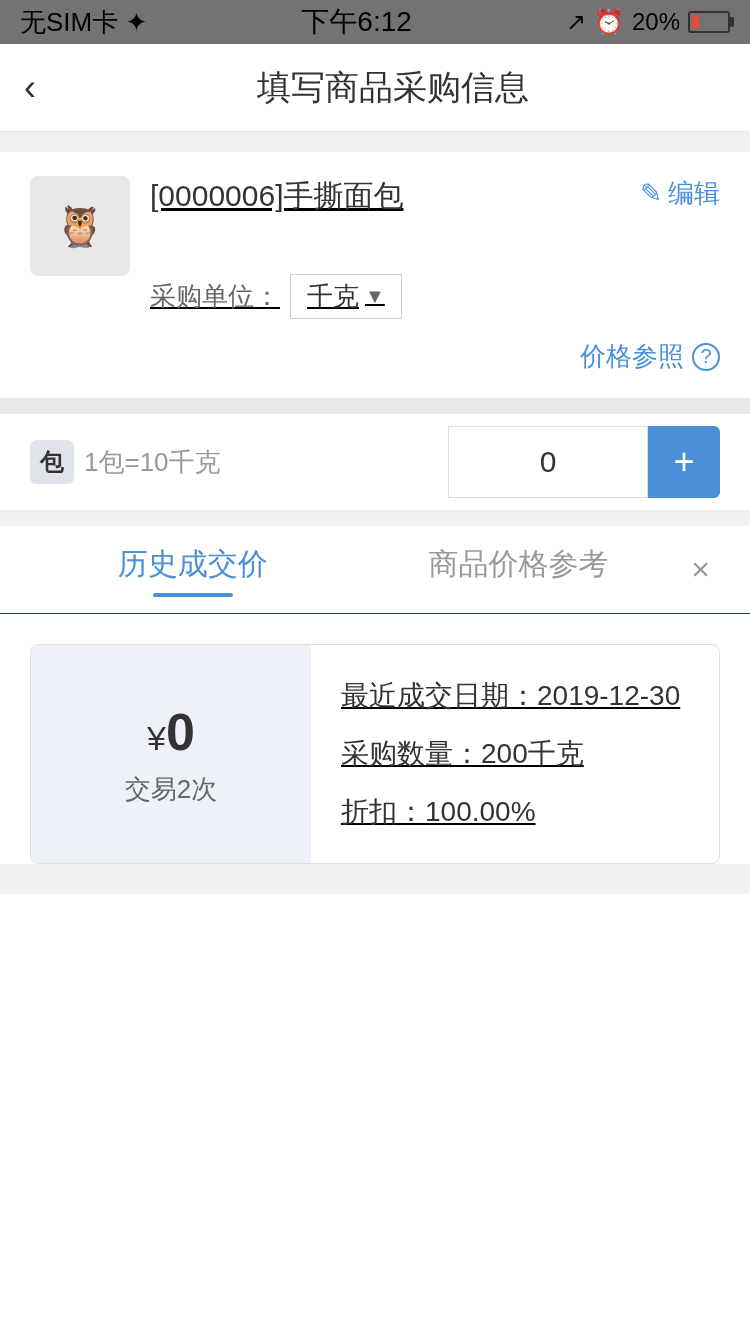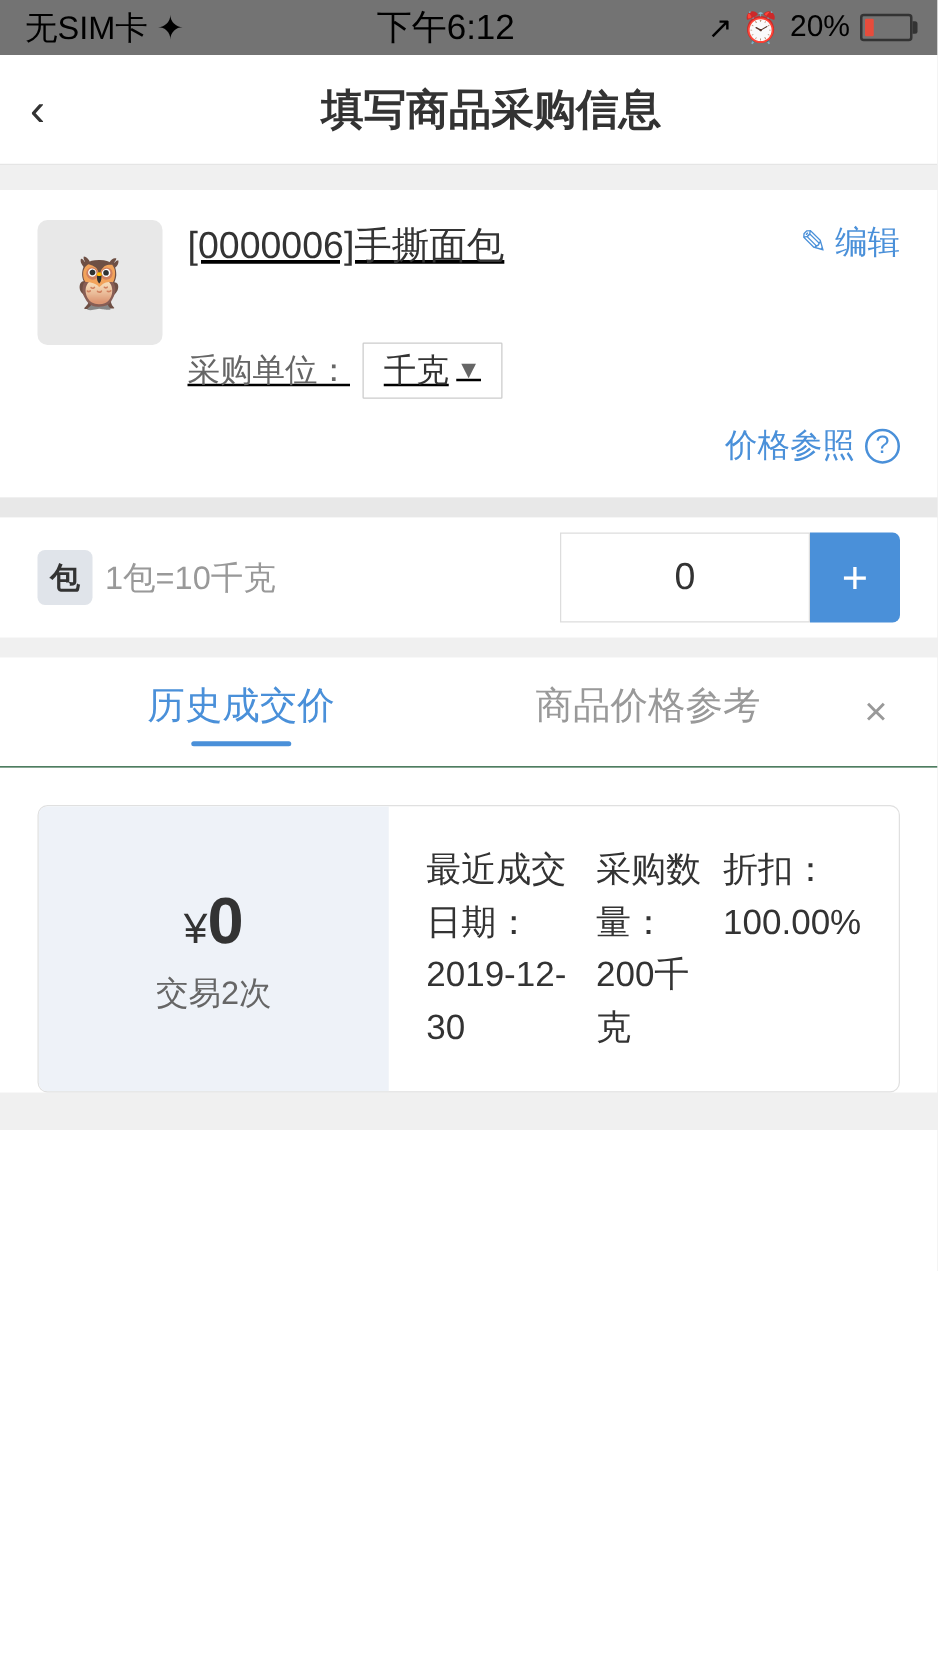--- a/index.html
+++ b/index.html
@@ -81,21 +81,21 @@
     }
     .nav-back {
       position: absolute;
       left: 24px;
       font-size: 36px;
       color: #333;
       cursor: pointer;
     }
     .nav-title {
       font-size: 34px;
-      font-weight: 700;
+      font-weight: 400;
       color: #333;
       margin-left: 36px;
     }
 
     
     .product-card {
       background: #fff;
       margin-top: 20px;
       padding: 24px 30px;
     }
@@ -328,23 +328,24 @@
     }
     .trade-count {
       font-size: 26px;
       color: #666;
       margin-top: 10px;
     }
     .info-card-right {
       flex: 1;
       padding: 30px 30px;
       display: flex;
-      flex-direction: row;
+      flex-direction: column;
       gap: 16px;
       justify-content: flex-start;
+      text-decoration: underline;
     }
     .info-line {
       font-size: 28px;
       color: #333;
       line-height: 1.5;
     }
 
     
     .bottom-area {
       background: #fff;

